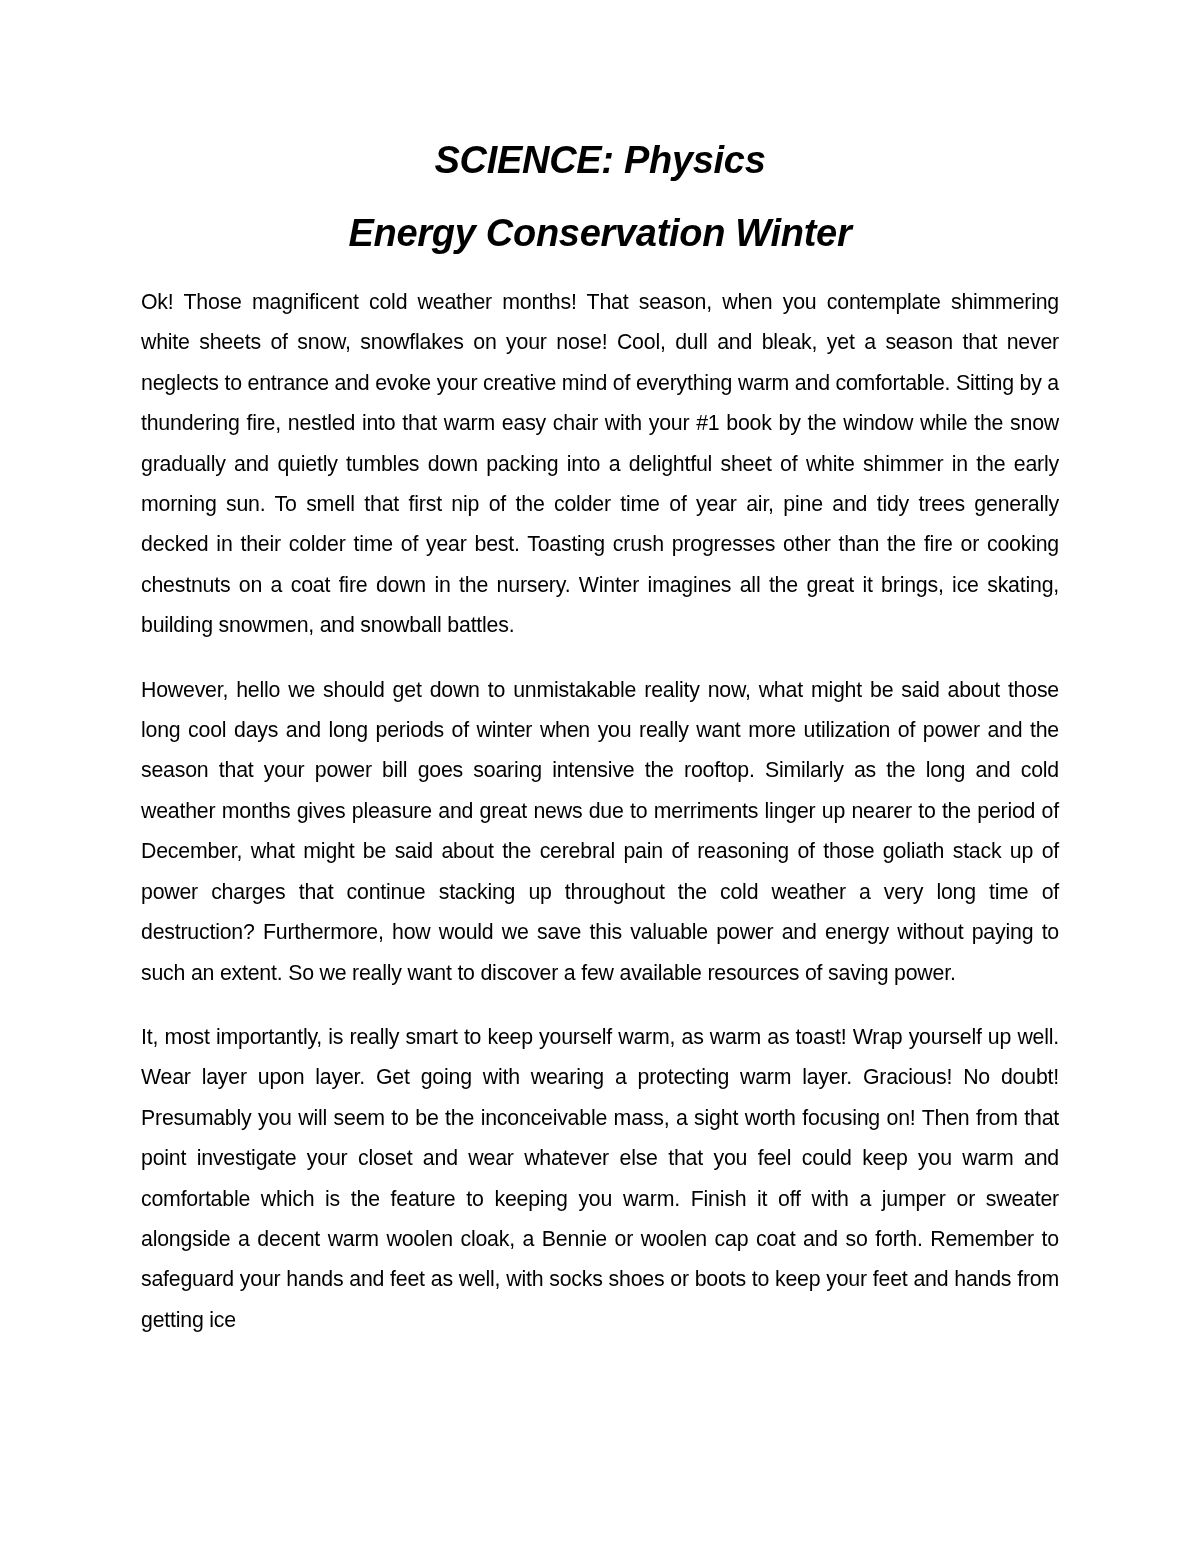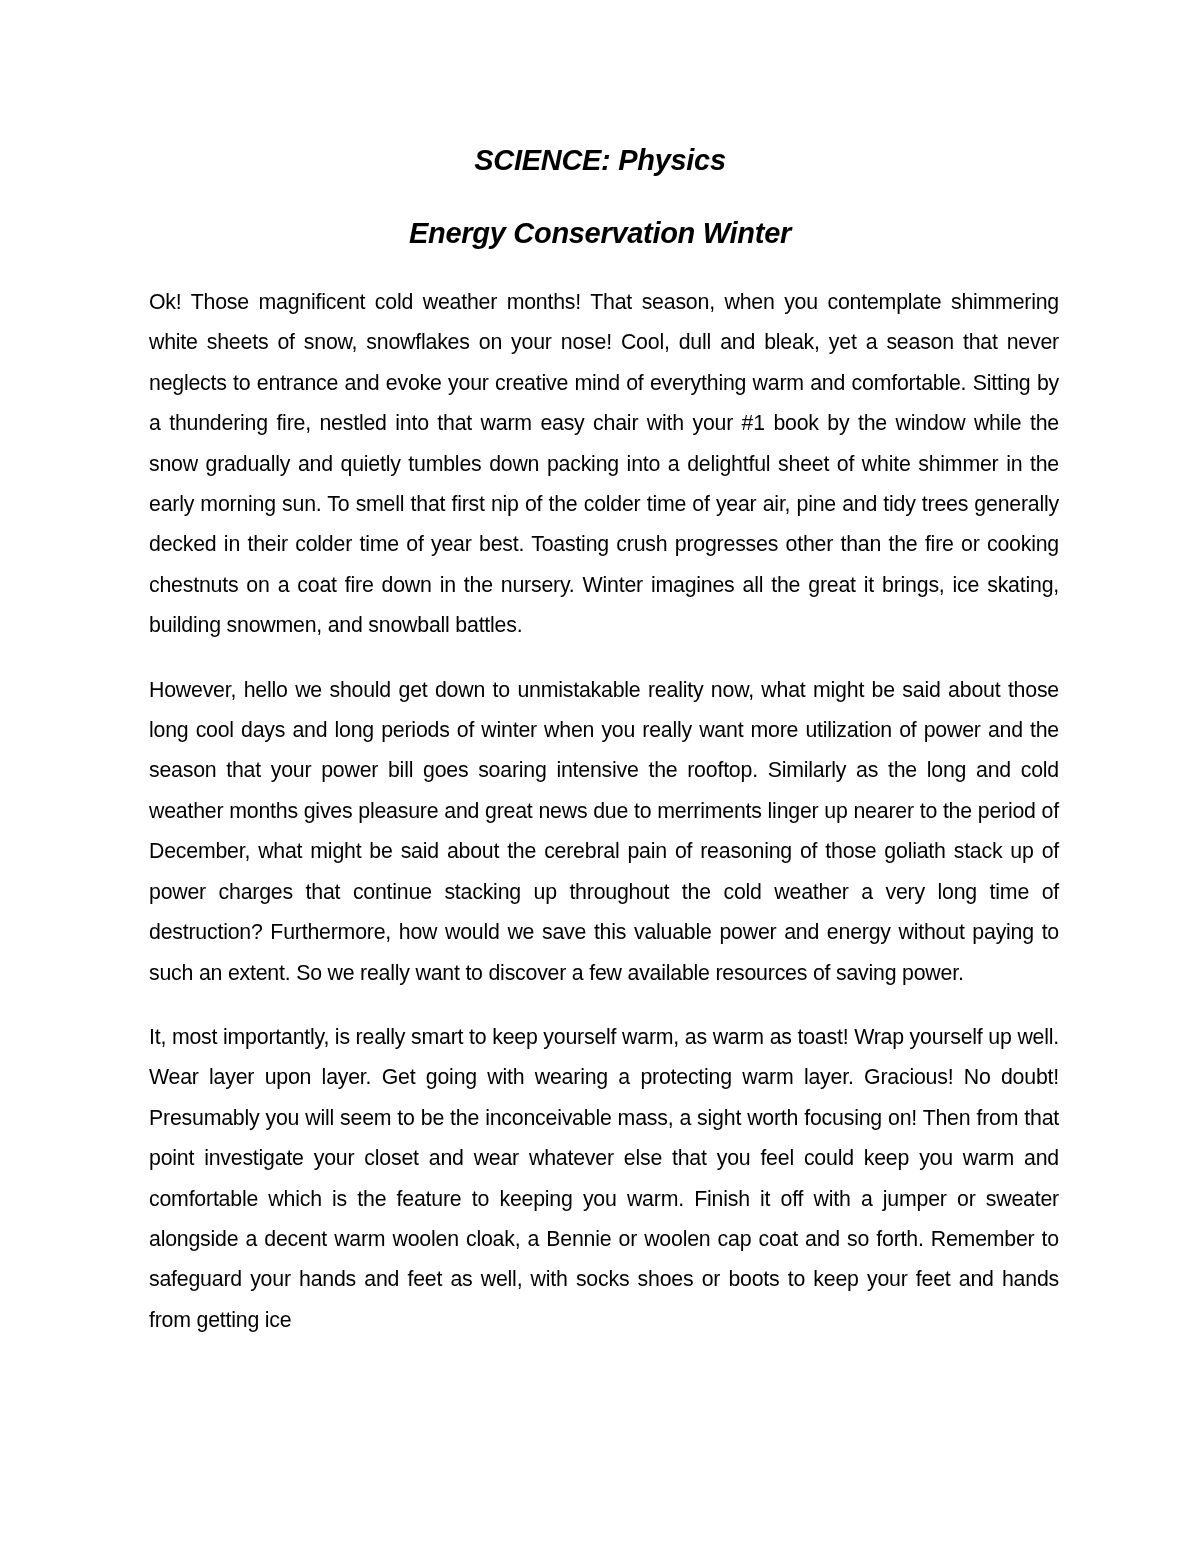--- a/index.html
+++ b/index.html
@@ -21,35 +21,35 @@
       top: 0;
       width: 918px;
     }
     .title {
       position: absolute;
       left: 0;
       width: 918px;
       text-align: center;
       font-weight: bold;
       font-style: italic;
-      font-size: 29px;
+      font-size: 38px;
       line-height: 40px;
       margin: 0;
       letter-spacing: -0.3px;
     }
     .title-main { top: 140px; }
     .title-sub { top: 213px; }
     .body {
       position: absolute;
       left: 0;
       top: 282px;
       width: 918px;
     }
     .para {
-      margin: 0 0 24px 8px;
+      margin: 0 0 24px 0;
       font-size: 21.3px;
       line-height: 40.4px;
       text-align: justify;
       letter-spacing: -0.2px;
     }
   </style>
 </head>
 <body>
 
 <div class="page">

